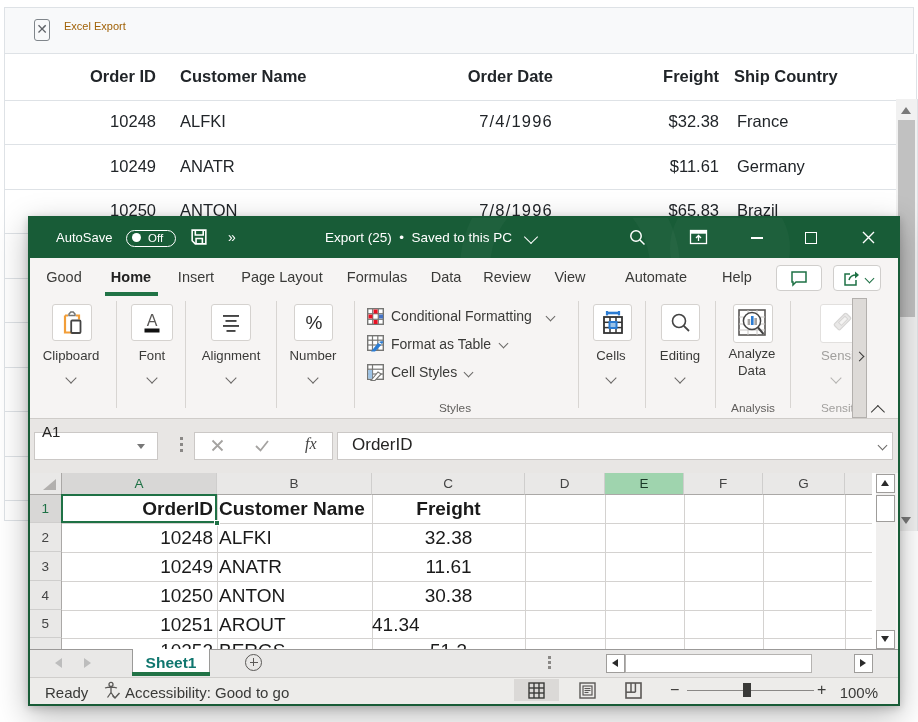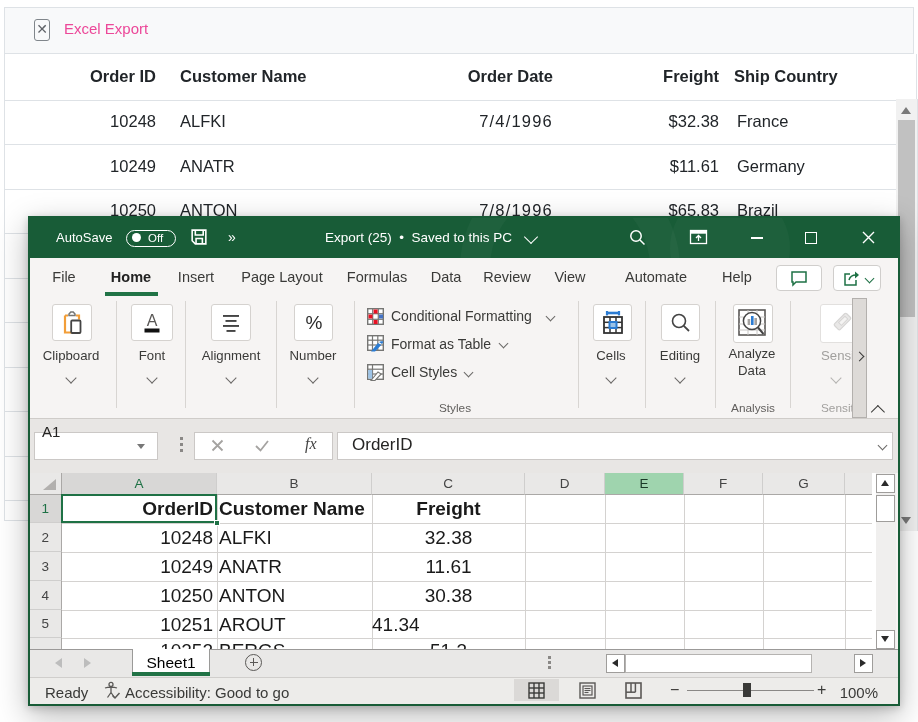--- a/index.html
+++ b/index.html
@@ -2,21 +2,21 @@
 <html><head>
 <meta charset="utf-8">
 <style>
   html,body{margin:0;padding:0}
   body{width:918px;height:722px;position:relative;overflow:hidden;background:#fff;
        font-family:"Liberation Sans", sans-serif;}
   .abs{position:absolute}
   
   #toolbar{left:4px;top:7px;width:910px;height:47px;background:#f8f9fa;border:1px solid #dee2e6;box-sizing:border-box}
   #tb-ico{left:34px;top:19px;width:16px;height:22px;border:1.6px solid #80868b;border-radius:3px;box-sizing:border-box;color:#5f6368;font-size:14px;line-height:19px;text-align:center}
-  #tb-txt{left:64px;top:20px;font-size:15px;color:#ec4899}
+  #tb-txt{left:64px;top:20px;font-size:11px;color:#a16207}
   .grow{left:4px;width:892px;height:44.5px;background:#fff}
   .gline{position:absolute;left:4px;width:892px;height:1px;background:#dee2e6}
   .gcell{position:absolute;top:0;height:100%;display:flex;align-items:center;font-size:16.5px;color:#212529;white-space:nowrap}
   .ra{justify-content:flex-end}
   #ghead{left:4px;top:54px;width:892px;height:45.5px;background:#fff;font-weight:bold}
   #gsbar{left:896px;top:99px;width:21px;height:432px;background:#f1f1f1;border-right:1px solid #dee2e6}
   #gthumb{left:898px;top:120px;width:17px;height:197px;background:#c1c1c1}
   .tri{width:0;height:0;position:absolute}
   
   #win{left:28px;top:216px;width:872px;height:490px;background:#f6f4f3;border:2px solid #185c37;box-sizing:border-box;box-shadow:0 10px 30px rgba(0,0,0,.28), 0 2px 8px rgba(0,0,0,.18)}
@@ -133,21 +133,21 @@
       <path d="M9.5 13 v-5 M7 10 l2.5-2.5 L12 10" fill="none" stroke="#fff" stroke-width="1.3"></path>
     </svg>
     <div class="abs" style="left:721px;top:19px;width:12px;height:1.6px;background:#fff"></div>
     <div class="abs" style="left:775px;top:14px;width:10px;height:10px;border:1.4px solid #fff"></div>
     <svg class="abs" style="left:832px;top:13px" width="13" height="13" viewBox="0 0 13 13">
       <path d="M1 1 L12 12 M12 1 L1 12" stroke="#fff" stroke-width="1.4"></path>
     </svg>
   </div>
 
   <div class="abs" style="left:0;top:40px;width:868px;height:40px;background:#f6f4f3"></div>
-  <div class="mi" style="left:34px">File</div>
+  <div class="mi" style="left:34px">Good</div>
   <div class="mi" style="left:101px;font-weight:bold;color:#222">Home</div>
   <div class="mi" style="left:166px">Insert</div>
   <div class="mi" style="left:252px">Page Layout</div>
   <div class="mi" style="left:347px">Formulas</div>
   <div class="mi" style="left:416px">Data</div>
   <div class="mi" style="left:477px">Review</div>
   <div class="mi" style="left:540px">View</div>
   <div class="mi" style="left:626px">Automate</div>
   <div class="mi" style="left:707px">Help</div>
   <div class="abs" style="left:75px;top:74px;width:53px;height:3.5px;background:#217346"></div>
@@ -386,21 +386,21 @@
   <div class="abs tri" style="left:851px;top:262px;border-left:4.5px solid transparent;border-right:4.5px solid transparent;border-bottom:6px solid #2b2b2b"></div>
   <div class="scrbox" style="left:846px;top:277px;width:19px;height:27px"></div>
   <div class="scrbox" style="left:846px;top:412px;width:19px;height:19px"></div>
   <div class="abs tri" style="left:851px;top:418px;border-left:4.5px solid transparent;border-right:4.5px solid transparent;border-top:6px solid #2b2b2b"></div>
 
   <div class="abs" style="left:0;top:431px;width:868px;height:28px;background:#e9e8e7;border-top:1px solid #9b9998;box-sizing:border-box"></div>
   <div class="abs tri" style="left:25px;top:440px;border-top:5px solid transparent;border-bottom:5px solid transparent;border-right:7px solid #bdbdbd"></div>
   <div class="abs tri" style="left:54px;top:440px;border-top:5px solid transparent;border-bottom:5px solid transparent;border-left:7px solid #bdbdbd"></div>
   <div class="abs" style="left:102px;top:431px;width:78px;height:26px;background:#fff;border-left:1px solid #9a9a98;border-right:1px solid #9a9a98;box-sizing:border-box"></div>
   <div class="abs" style="left:102px;top:454px;width:78px;height:3.5px;background:#217346"></div>
-  <div class="abs" style="left:141px;top:436px;transform:translateX(-50%);font-size:15.5px;font-weight:normal;color:#000000">Sheet1</div>
+  <div class="abs" style="left:141px;top:436px;transform:translateX(-50%);font-size:15.5px;font-weight:bold;color:#0f766e">Sheet1</div>
   <div class="abs" style="left:215px;top:436px;width:17px;height:17px;border:1.4px solid #5a5856;border-radius:50%;box-sizing:border-box"></div>
   <div class="abs" style="left:219.5px;top:443.6px;width:8px;height:1.6px;background:#5a5856"></div>
   <div class="abs" style="left:222.7px;top:440.4px;width:1.6px;height:8px;background:#5a5856"></div>
   <div class="abs" style="left:518px;top:438px;width:2.5px;height:2.5px;background:#8a8886;box-shadow:0 5px #8a8886,0 10px #8a8886"></div>
   <div class="scrbox" style="left:576px;top:436px;width:19px;height:19px"></div>
   <div class="abs tri" style="left:582px;top:441px;border-top:4.5px solid transparent;border-bottom:4.5px solid transparent;border-right:6px solid #2b2b2b"></div>
   <div class="scrbox" style="left:595px;top:436px;width:187px;height:19px;border-color:#b5b3b1"></div>
   <div class="scrbox" style="left:824px;top:436px;width:19px;height:19px"></div>
   <div class="abs tri" style="left:830px;top:441px;border-top:4.5px solid transparent;border-bottom:4.5px solid transparent;border-left:6px solid #2b2b2b"></div>
 

